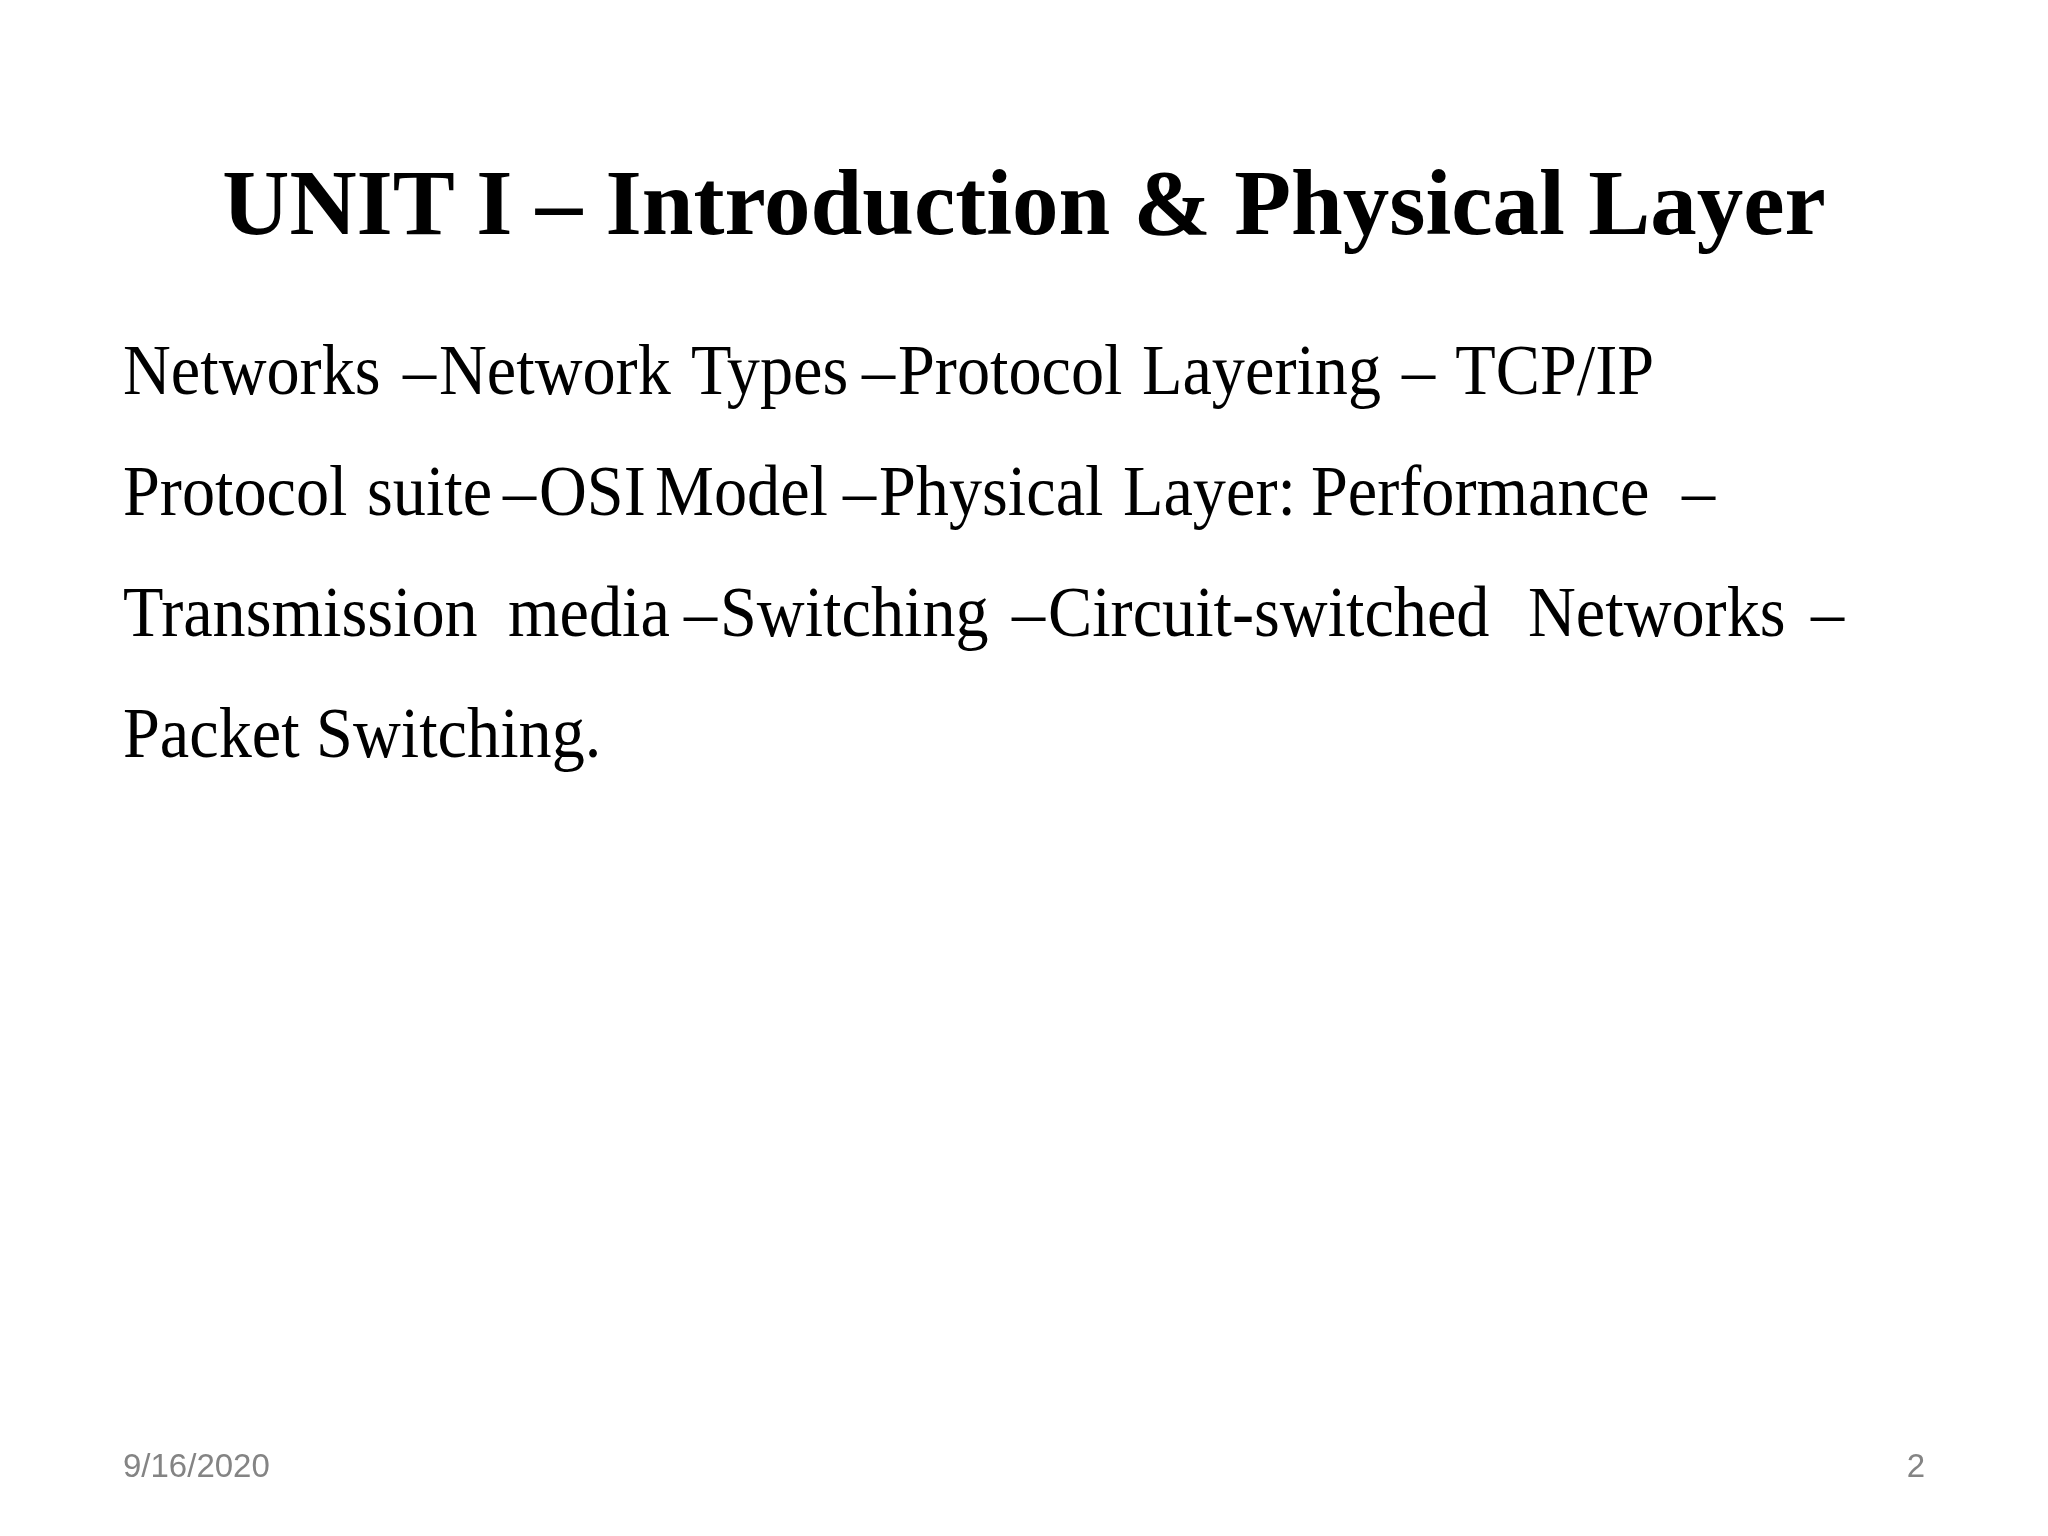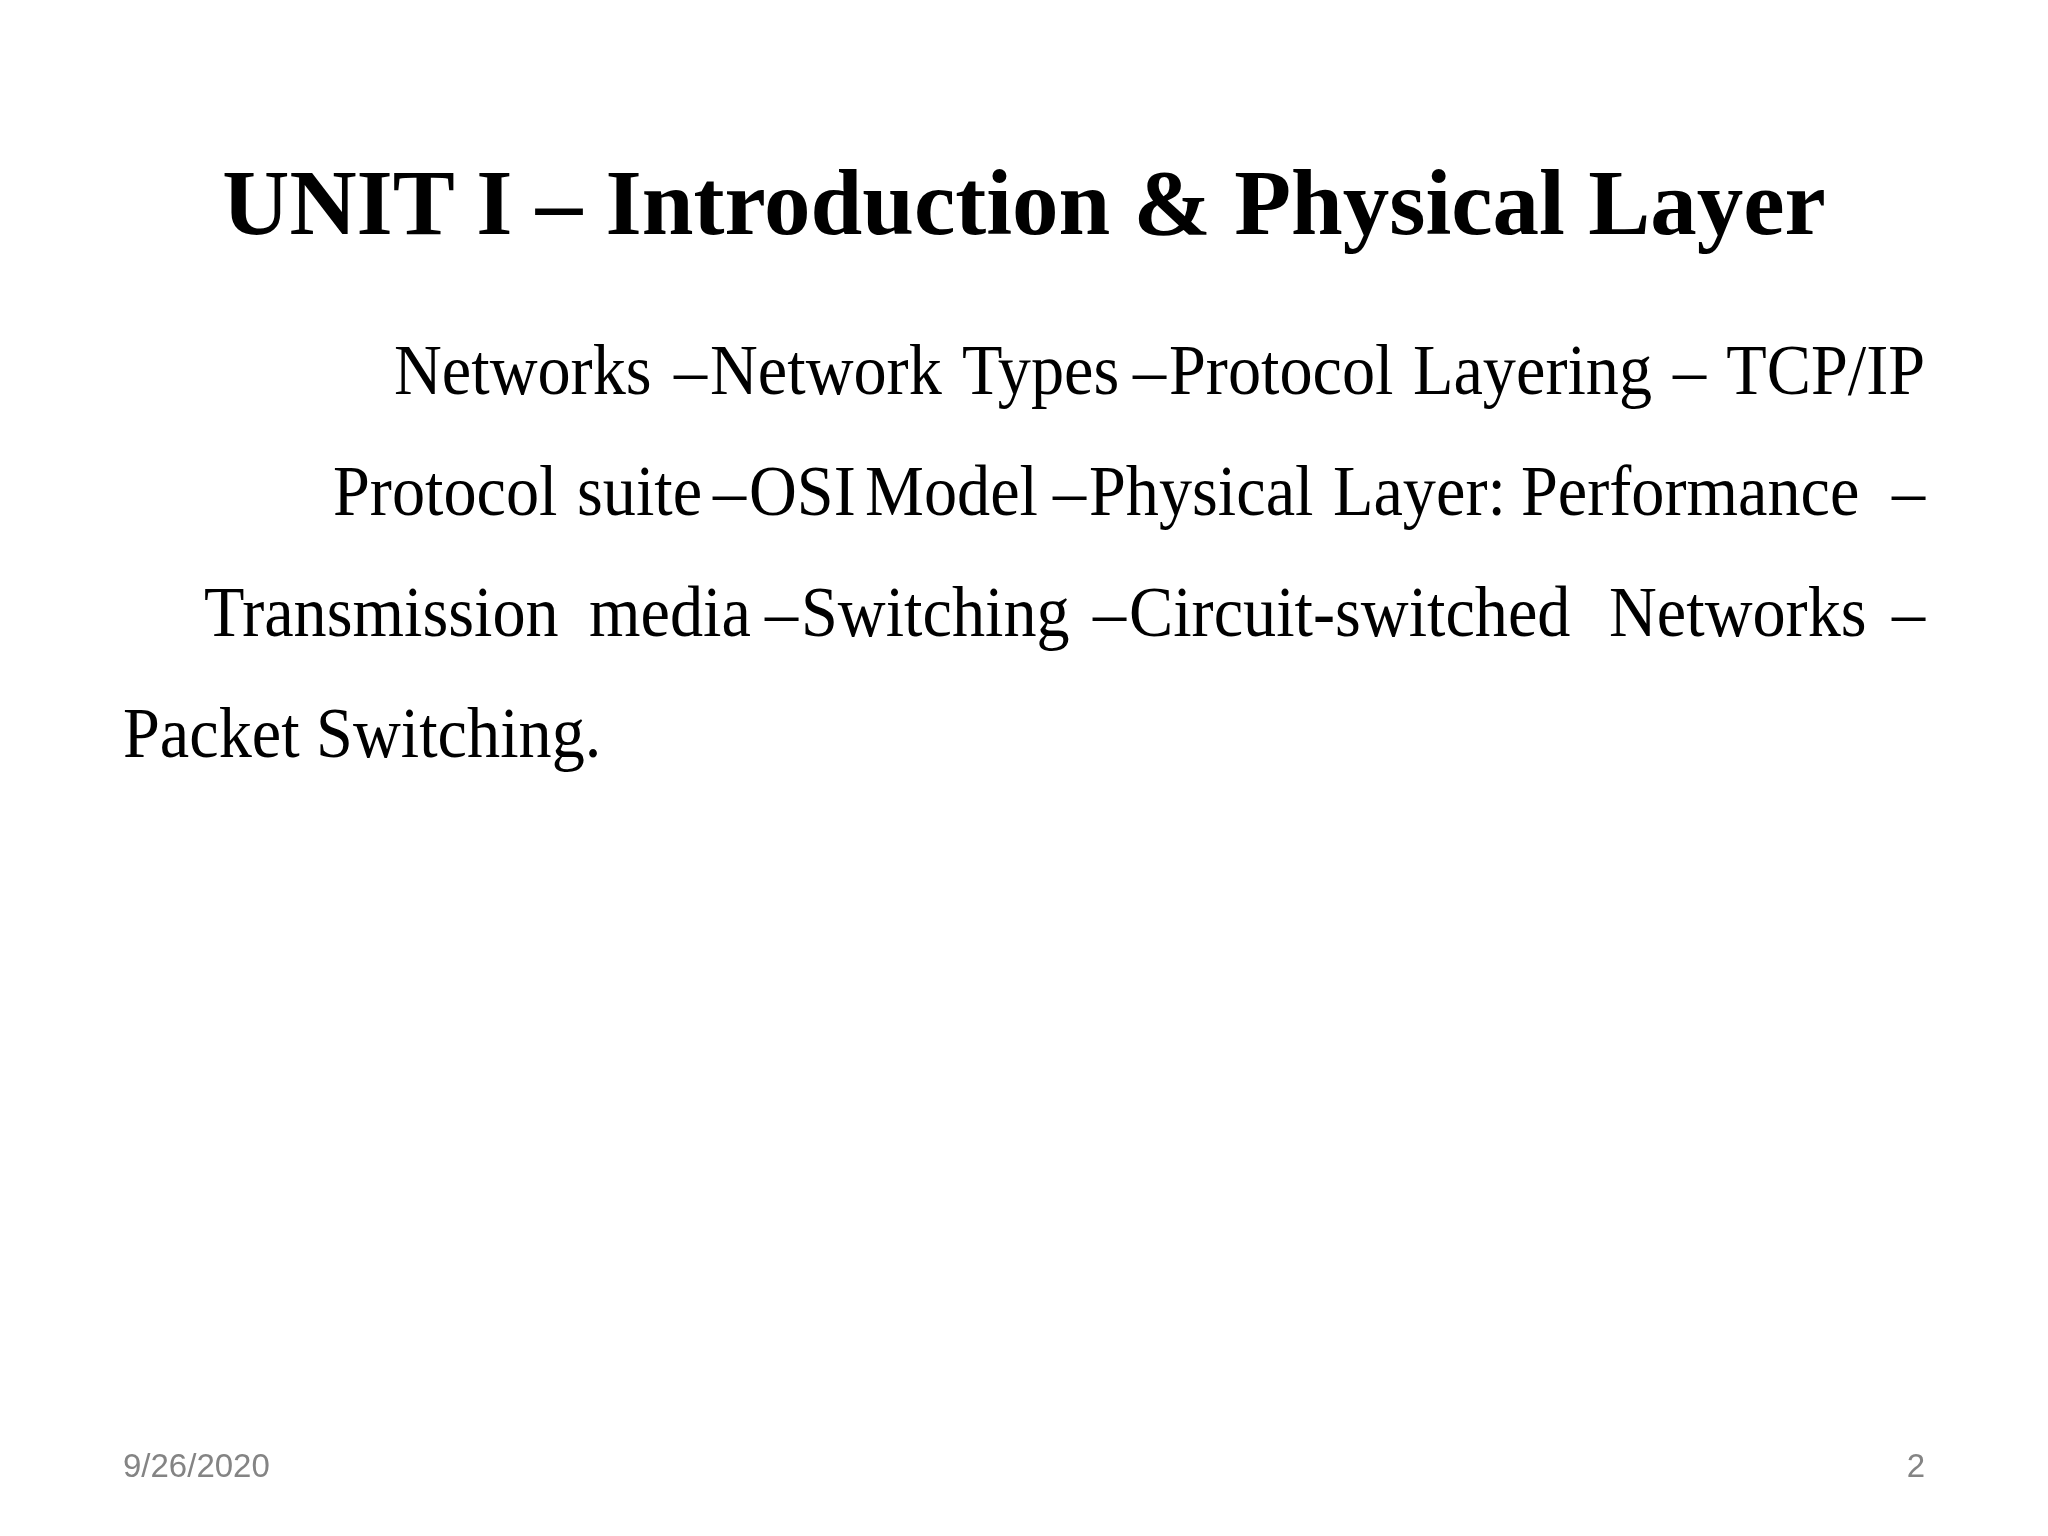--- a/index.html
+++ b/index.html
@@ -31,21 +31,21 @@
   .body-text {
     position: absolute;
     left: 123px;
     top: 310px;
     width: 1802px;
     font-size: 72px;
     color: #000000;
   }
   .line {
     display: flex;
-    justify-content: flex-end;
+    justify-content: flex-start;
     height: 121px;
     line-height: 121px;
     white-space: nowrap;
   }
   .line.last {
     display: block;
   }
   .w {
     display: inline-block;
     transform: scaleX(0.92);
@@ -103,17 +103,17 @@
         <span class="w">–</span>
         <span class="w">Switching</span>
         <span class="w">–</span>
         <span class="w">Circuit-switched</span>
         <span class="w">Networks</span>
         <span class="w">–</span>
       </div>
       <div class="line last"><span class="w">Packet Switching.</span></div>
     </div>
 
-  <div class="footer-item footer-date">9/26/2020</div>
+  <div class="footer-item footer-date">9/16/2020</div>
 
 
   <div class="footer-item footer-page">2</div>
 </div>
 
 </body></html>

